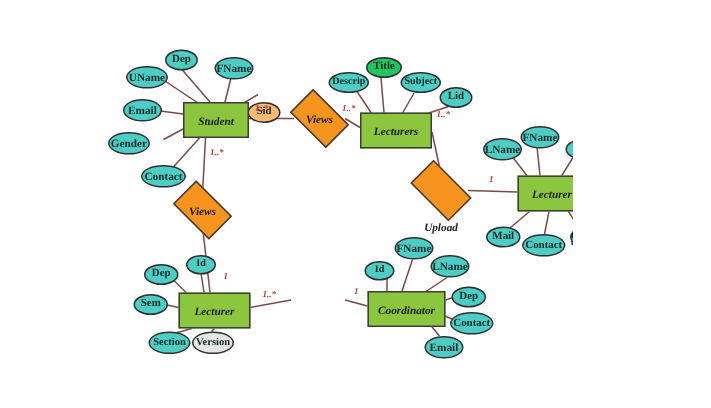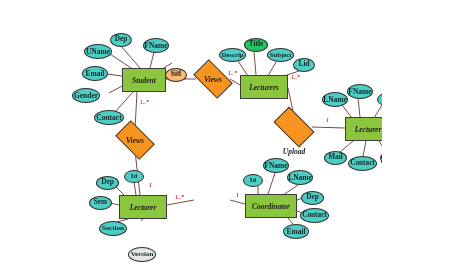--- a/index.html
+++ b/index.html
@@ -95,21 +95,21 @@
     <div class="attr" style="left: 322px; top: 92px; width: 26px; height: 15px; background: rgb(78, 205, 196); font-size: 7.5px;">LName</div>
     <div class="attr" style="left: 377px; top: 93px; width: 20px; height: 13px; background: rgb(78, 205, 196); font-size: 6.76px;">Id</div>
     <div class="attr" style="left: 324px; top: 151px; width: 23px; height: 14px; background: rgb(78, 205, 196); font-size: 7.28px;">Mail</div>
     <div class="attr" style="left: 348px; top: 156px; width: 29px; height: 15px; background: rgb(78, 205, 196); font-size: 7.25px;">Contact</div>
     <div class="attr" style="left: 380px; top: 151px; width: 22px; height: 14px; background: rgb(78, 205, 196); font-size: 13px;">Sub</div>
     <div class="entity" style="left: 345px; top: 117px; width: 46px; height: 24px; background: rgb(140, 198, 62); font-size: 7.5px;">Lecturer</div>
     <div class="attr" style="left: 96px; top: 176px; width: 23px; height: 14px; background: rgb(78, 205, 196); font-size: 7.28px;">Dep</div>
     <div class="attr" style="left: 124px; top: 170px; width: 20px; height: 13px; background: rgb(78, 205, 196); font-size: 6.76px;">Id</div>
     <div class="attr" style="left: 89px; top: 196px; width: 23px; height: 14px; background: rgb(78, 205, 196); font-size: 7.28px;">Sem</div>
     <div class="attr" style="left: 99px; top: 221px; width: 28px; height: 15px; background: rgb(78, 205, 196); font-size: 7px;">Section</div>
-    <div class="attr" style="left: 128px; top: 221px; width: 28px; height: 15px; background: #e5e5e5; font-size: 7px; margin-top: 26px;">Version</div>
+    <div class="attr" style="left: 128px; top: 221px; width: 28px; height: 15px; background: #e5e5e5; font-size: 7px;">Version</div>
     <div class="entity" style="left: 119px; top: 195px; width: 48px; height: 24px; background: rgb(140, 198, 62); font-size: 7.5px;">Lecturer</div>
     <div class="attr" style="left: 243px; top: 174px; width: 20px; height: 13px; background: rgb(78, 205, 196); font-size: 6.76px;">Id</div>
     <div class="attr" style="left: 263px; top: 158px; width: 26px; height: 15px; background: rgb(78, 205, 196); font-size: 7.5px;">FName</div>
     <div class="attr" style="left: 287px; top: 170px; width: 26px; height: 15px; background: rgb(78, 205, 196); font-size: 7.5px;">LName</div>
     <div class="attr" style="left: 301px; top: 191px; width: 23px; height: 14px; background: rgb(78, 205, 196); font-size: 7.28px;">Dep</div>
     <div class="attr" style="left: 300px; top: 208px; width: 29px; height: 15px; background: rgb(78, 205, 196); font-size: 7.25px;">Contact</div>
     <div class="attr" style="left: 283px; top: 224px; width: 26px; height: 15px; background: rgb(78, 205, 196); font-size: 7.5px;">Email</div>
     <div class="entity" style="left: 245px; top: 194px; width: 52px; height: 24px; background: rgb(140, 198, 62); font-size: 7.5px;">Coordinator</div>
     <div class="rel" style="left: 196px; top: 68px; width: 34px; height: 22px;">
       <div class="dia" style="background: rgb(247, 148, 32);"></div>

